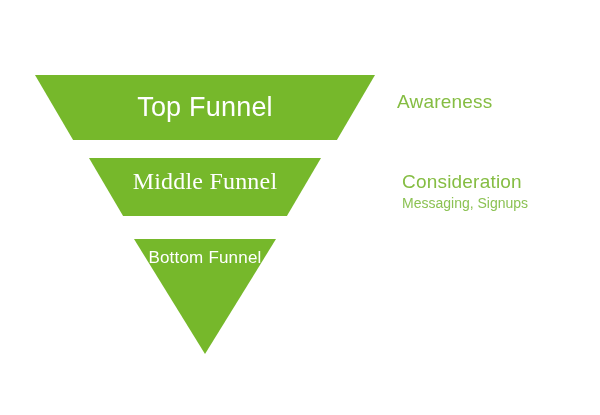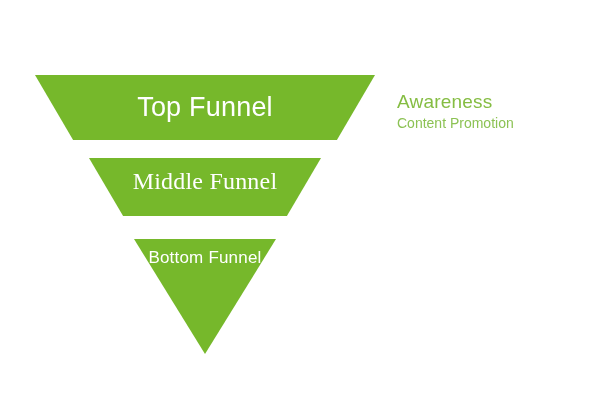--- a/index.html
+++ b/index.html
@@ -61,21 +61,21 @@
     top: 7px;
     font-size: 17px;
     line-height: 23px;
   }
 
   
   .annotation {
     position: absolute;
     color: #88bf49;
   }
-  .annotation-awareness    { left: 397px; top: 90px;  }
+  .annotation-awareness    { left: 397px; top: 90px; text-align: right;  }
   .annotation-consideration{ left: 402px; top: 170px; }
   .annotation-conversion   { left: 403px; top: 257px; }
 
   .annotation-heading {
     font-size: 19px;
     line-height: 24px;
     letter-spacing: 0.2px;
     color: #85bd43;
   }
   .annotation-subtext {
@@ -98,18 +98,21 @@
   <div class="shape shape-middle">
     <div class="shape-label">Middle Funnel</div>
   </div>
 
   <div class="shape shape-bottom">
     <div class="shape-label">Bottom Funnel</div>
   </div>
 
   <div class="annotation annotation-awareness">
     <div class="annotation-heading">Awareness</div>
-    <div class="annotation-subtext">Content Promotion</div>
   </div>
 
+  <div class="annotation annotation-consideration">
+    <div class="annotation-heading">Consideration</div>
+    <div class="annotation-subtext">Messaging, Signups</div>
+  </div>
 
 
 </div>
 
 </body></html>

